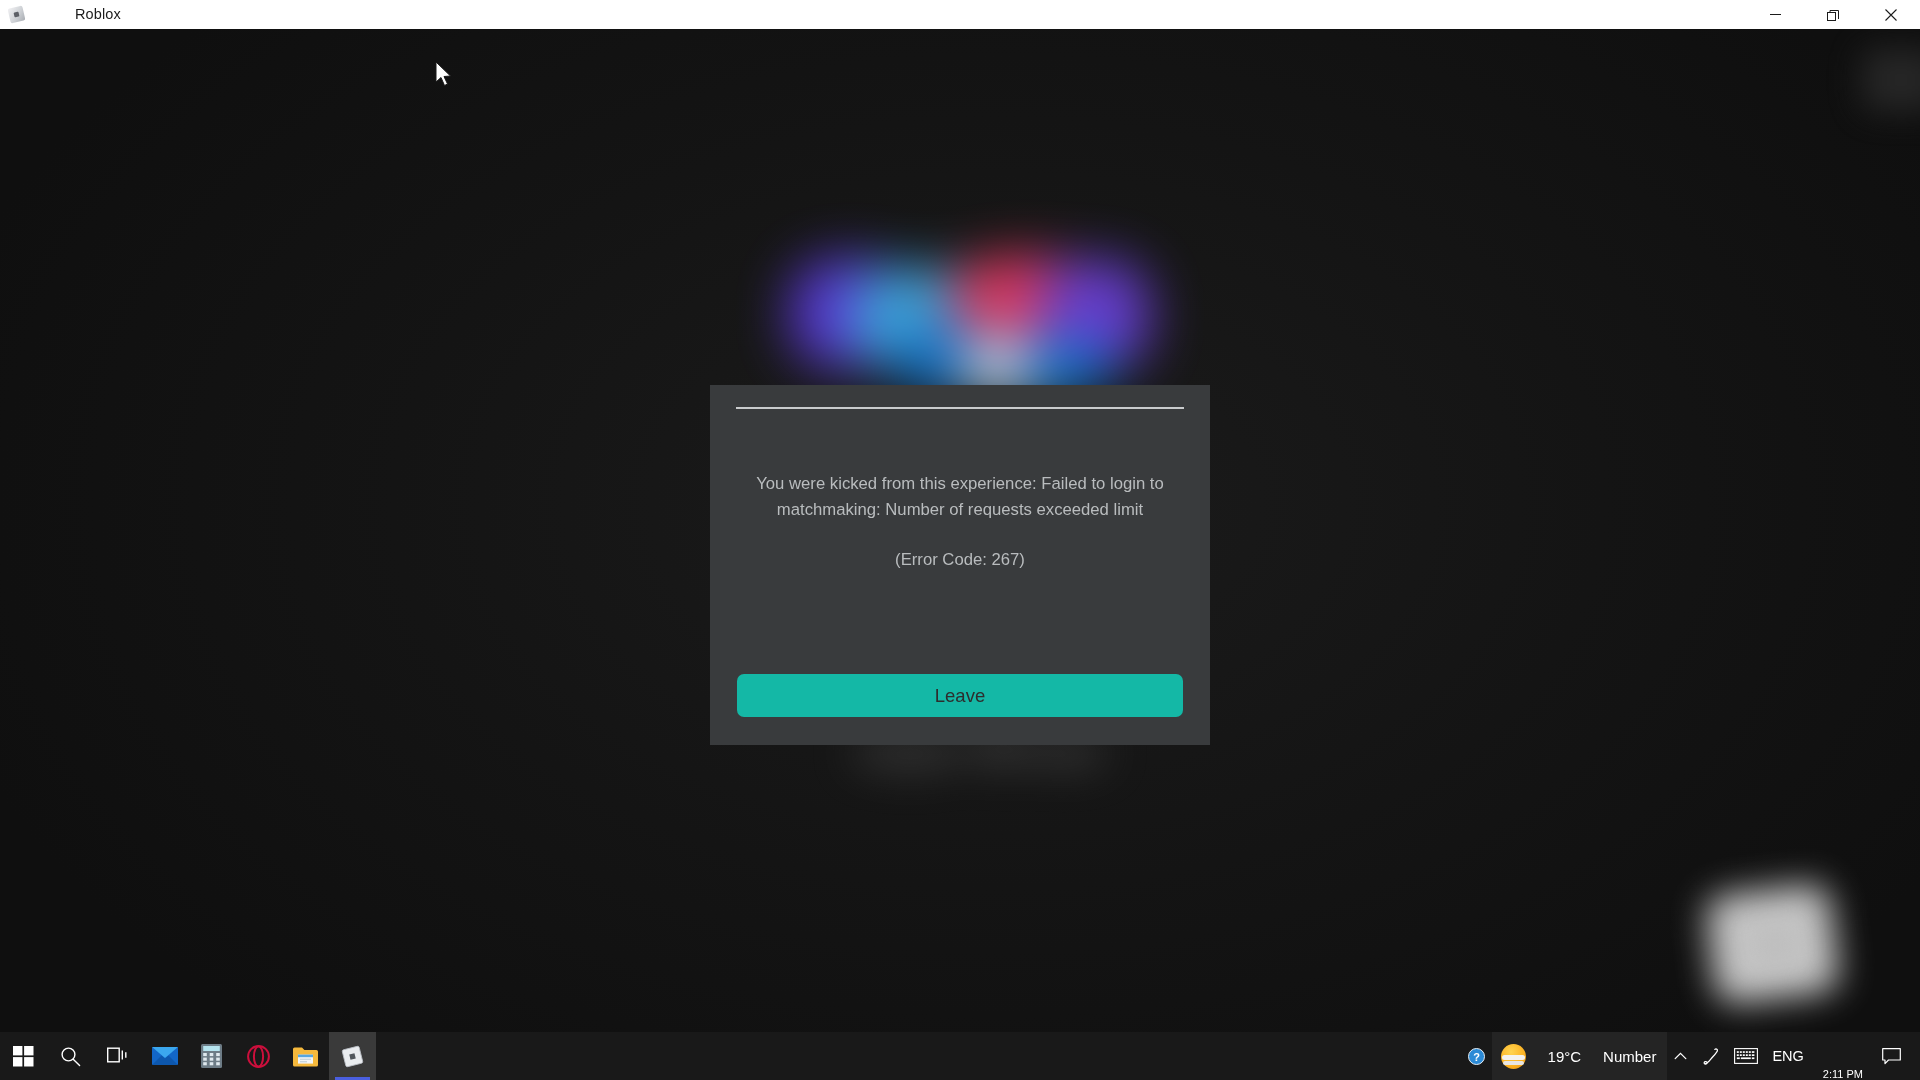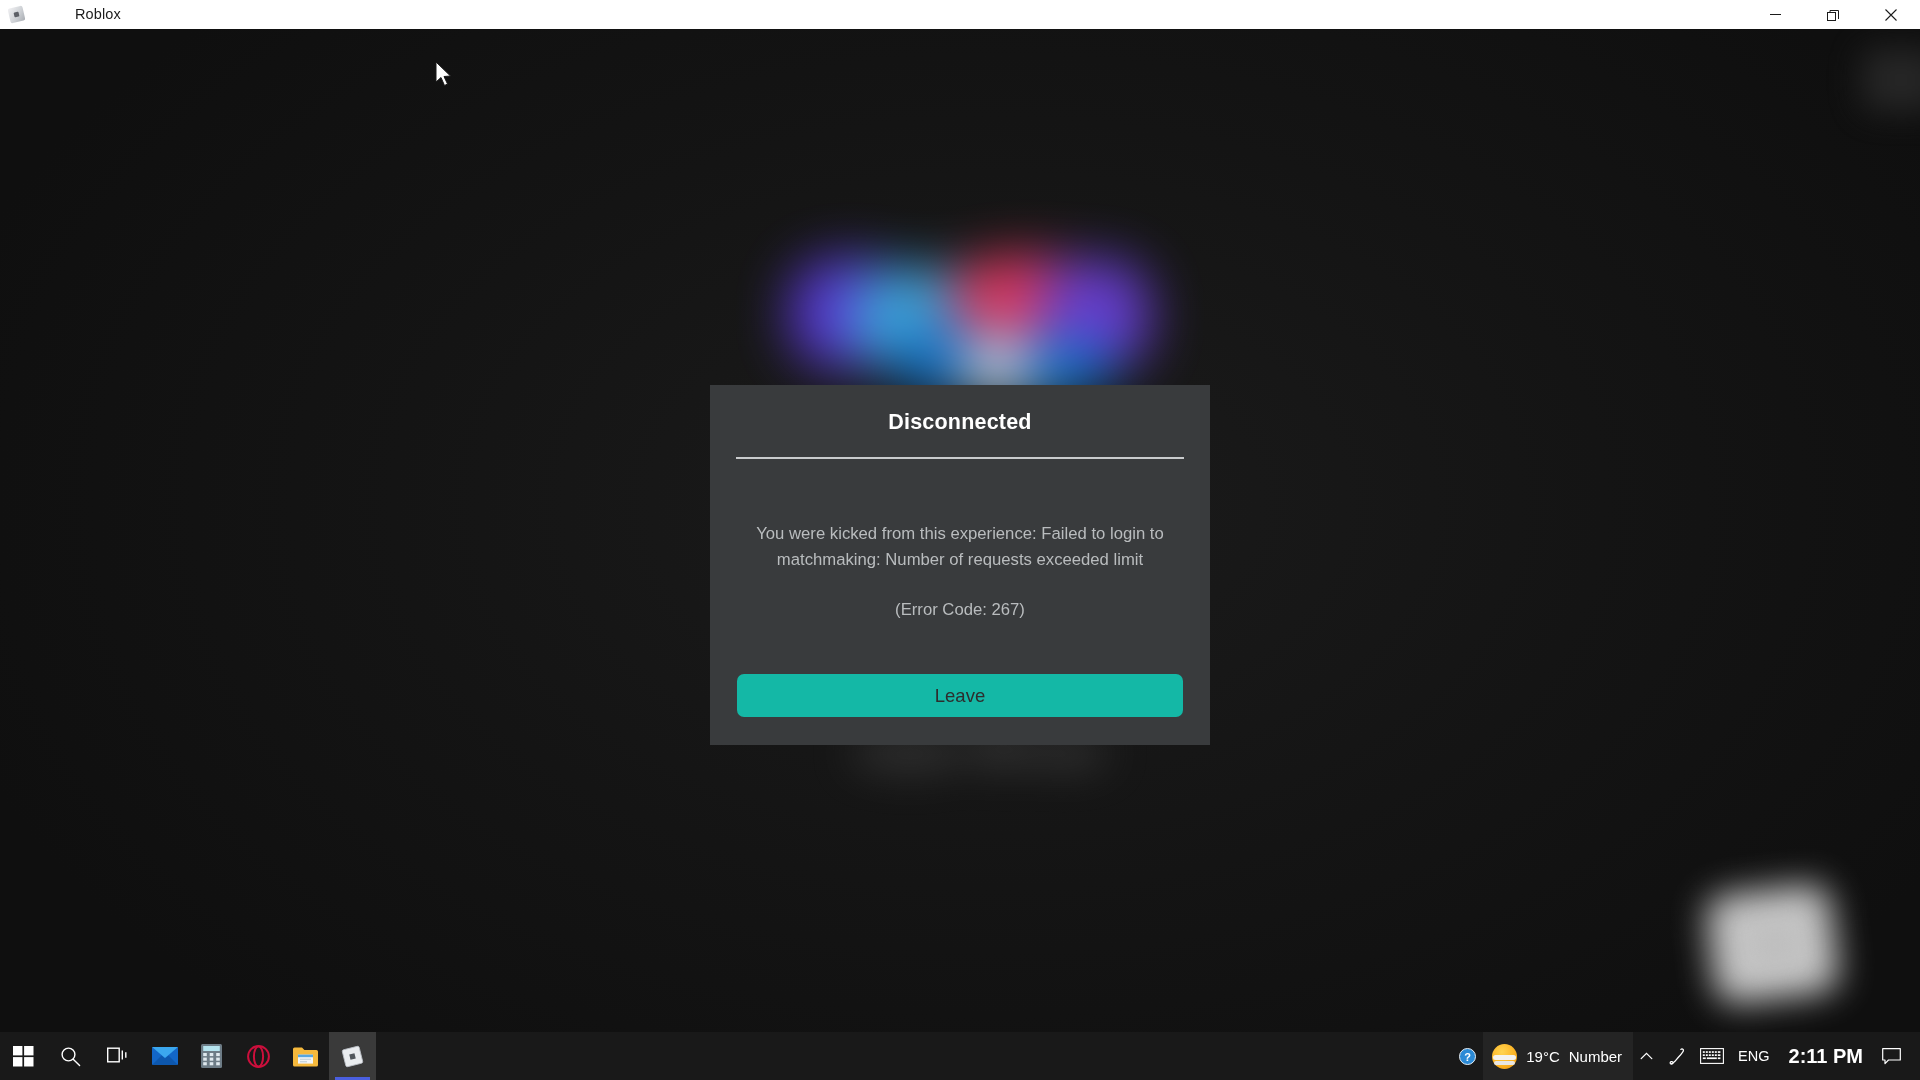--- a/index.html
+++ b/index.html
@@ -185,21 +185,21 @@
   }
   #taskbar-right {
     position:absolute; right:0; bottom:0; height:48px;
     display:flex; align-items:center;
   }
   .tray-item {
     height:48px; display:flex; align-items:center; justify-content:center;
     padding:0 7px; color:#ffffff; font-size:14.5px;
   }
   #weather-widget {
-    height:48px; display:flex; align-items:center; gap:9px;
+    height:48px; display:flex; align-items:center; gap:22px;
     padding:0 11px 0 9px;
     background:#242424;
     color:#ffffff; font-size:15px;
   }
   #weather-icon {
     width:25px; height:25px; position:relative; flex:none;
   }
   #weather-icon .sun {
     position:absolute; inset:0;
     border-radius:50%;
@@ -208,22 +208,22 @@
   #weather-icon .haze1 {
     position:absolute; left:1px; top:11px; width:23px; height:5px;
     background:#f4f2ee; border-radius:3px;
   }
   #weather-icon .haze2 {
     position:absolute; left:2px; top:17px; width:21px; height:4px;
     background:#e8e6e2; border-radius:3px;
   }
   #clock-area {
     height:48px; display:flex; flex-direction:column;
-    align-items:flex-end; justify-content:center;
-    padding:0 12px; color:#ffffff; font-size:20px;font-weight:bold;
+    align-items:flex-end; justify-content:flex-end;
+    padding:0 12px; color:#ffffff; font-size:11px;
   }
   #show-desktop {
     width:12px; height:48px; background:transparent;
   }
 </style>
 </head>
 <body>
 
 <div id="app-window">
 
@@ -274,21 +274,20 @@
       <div class="s" id="bl1"></div>
       <div class="s" id="bl2"></div>
       <div class="s" id="bl3"></div>
     </div>
 
     <div id="blur-topright"></div>
     <div id="blur-panel"></div>
     <div id="blur-panel-core"></div>
 
     <div id="disconnect-dialog">
-      <div id="dialog-title">Disconnected</div>
       <div id="dialog-divider"></div>
       <div id="dialog-body">
         <div class="para">You were kicked from this experience: Failed to login to matchmaking: Number of requests exceeded limit</div>
         <div class="gap"></div>
         <div class="para">(Error Code: 267)</div>
       </div>
       <button id="leave-button">Leave</button>
     </div>
 
     <svg id="mouse-cursor" viewBox="0 0 20 30">

